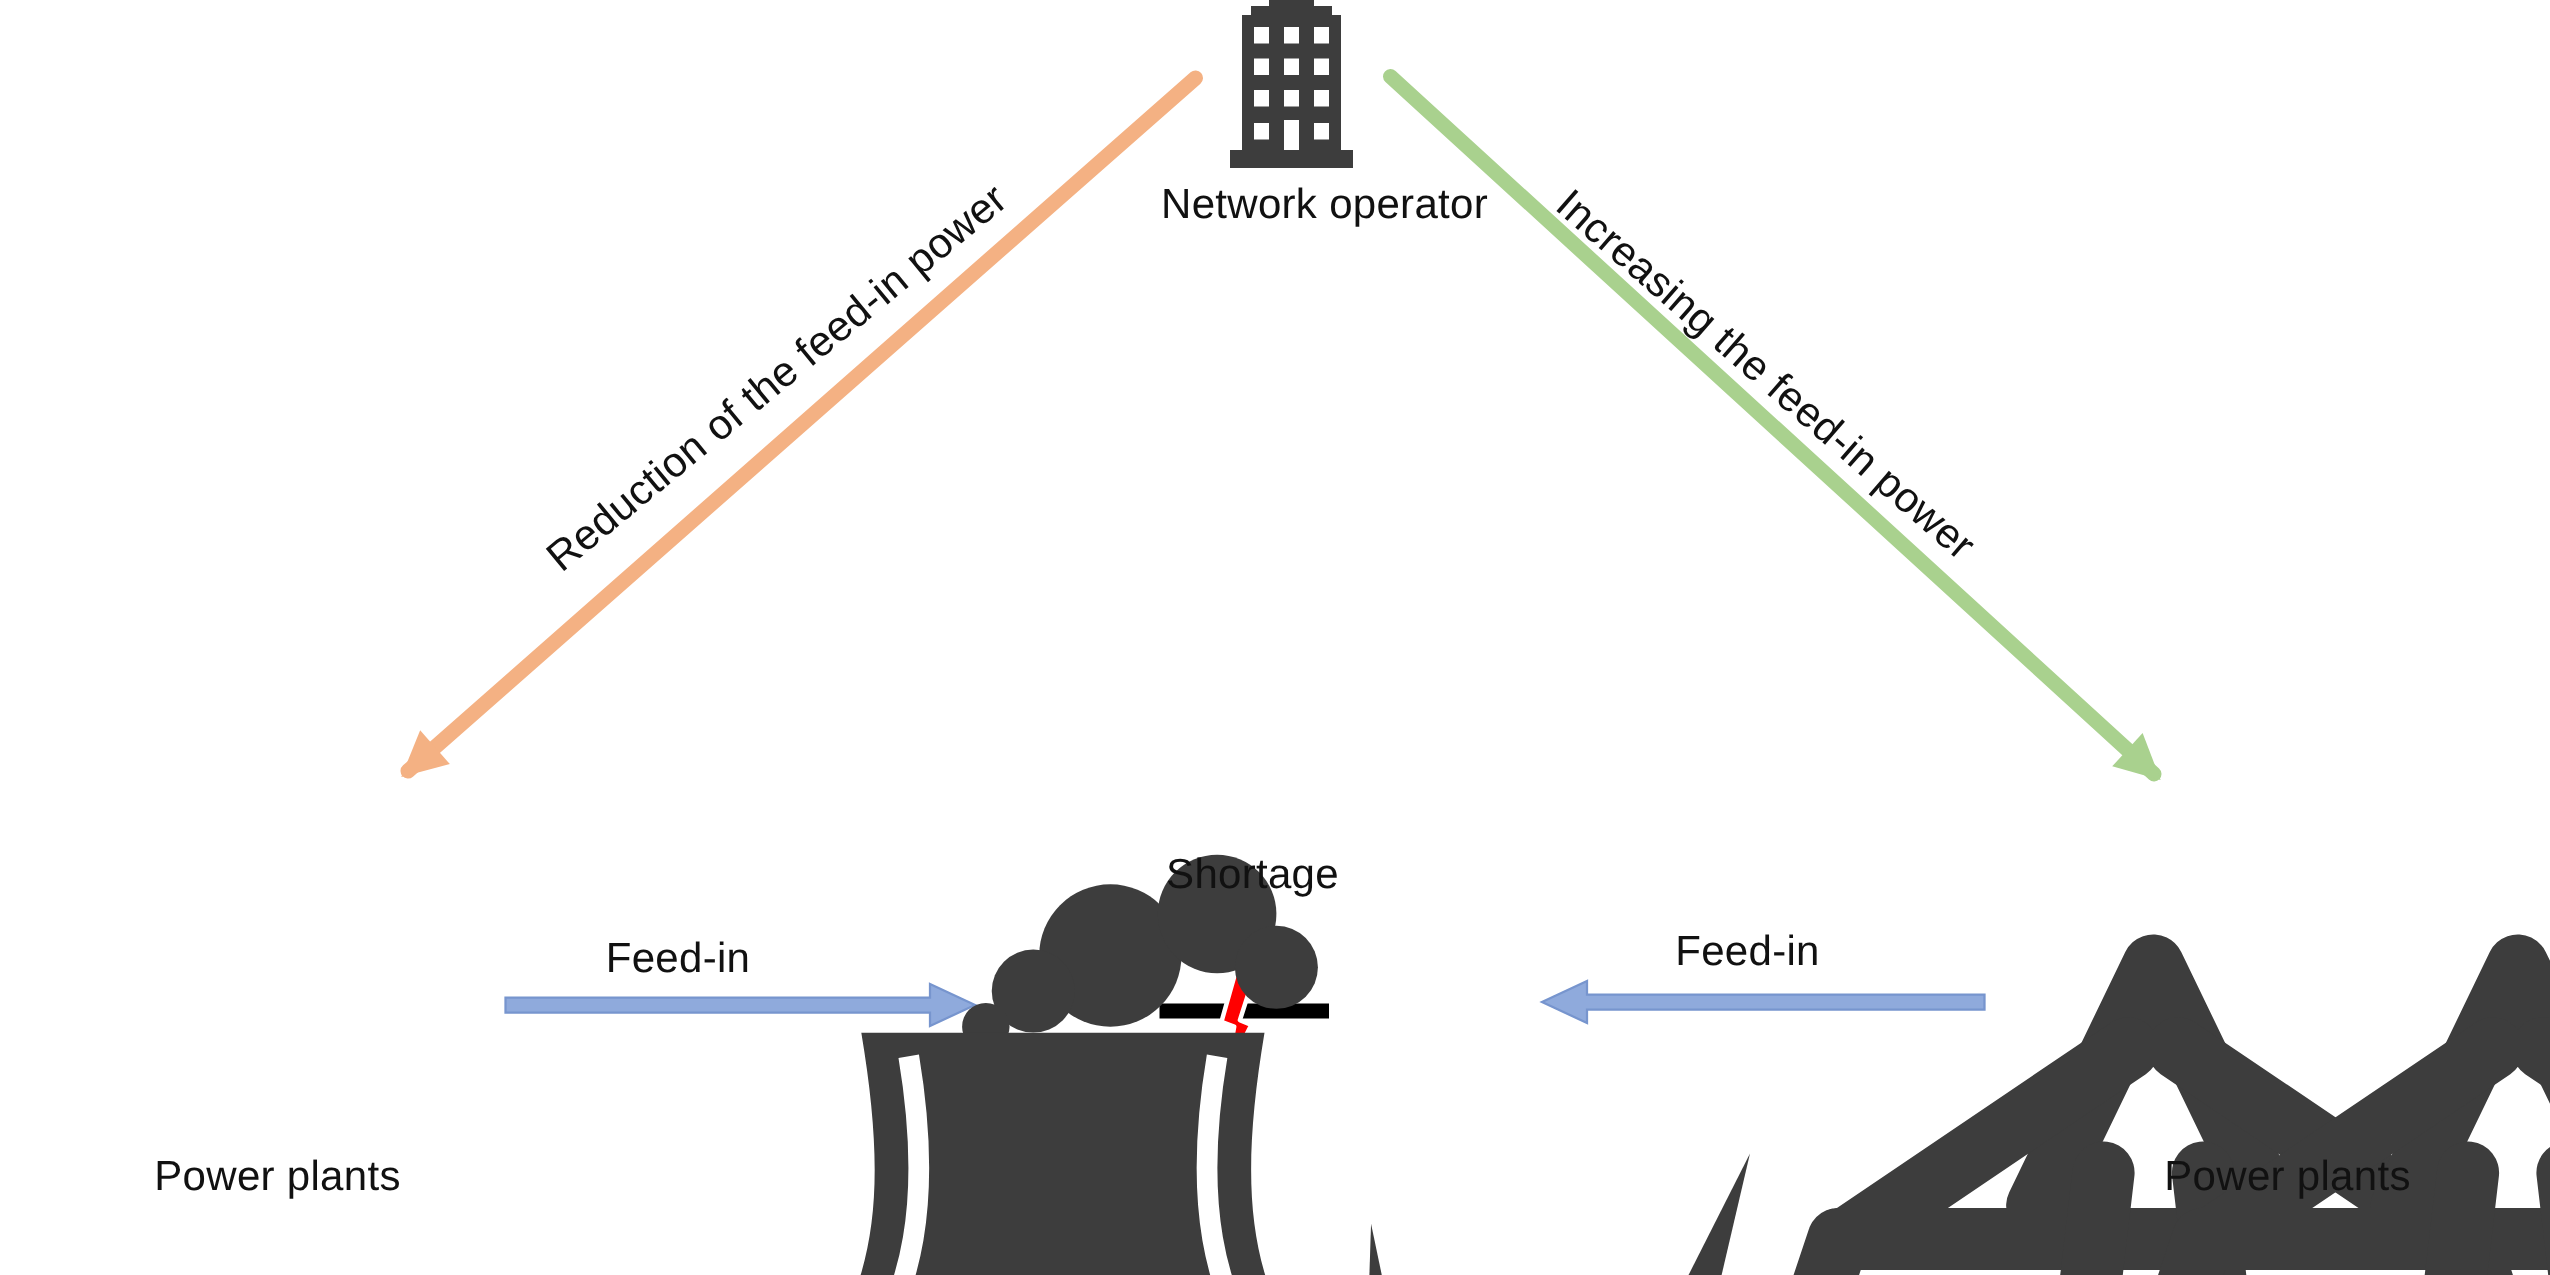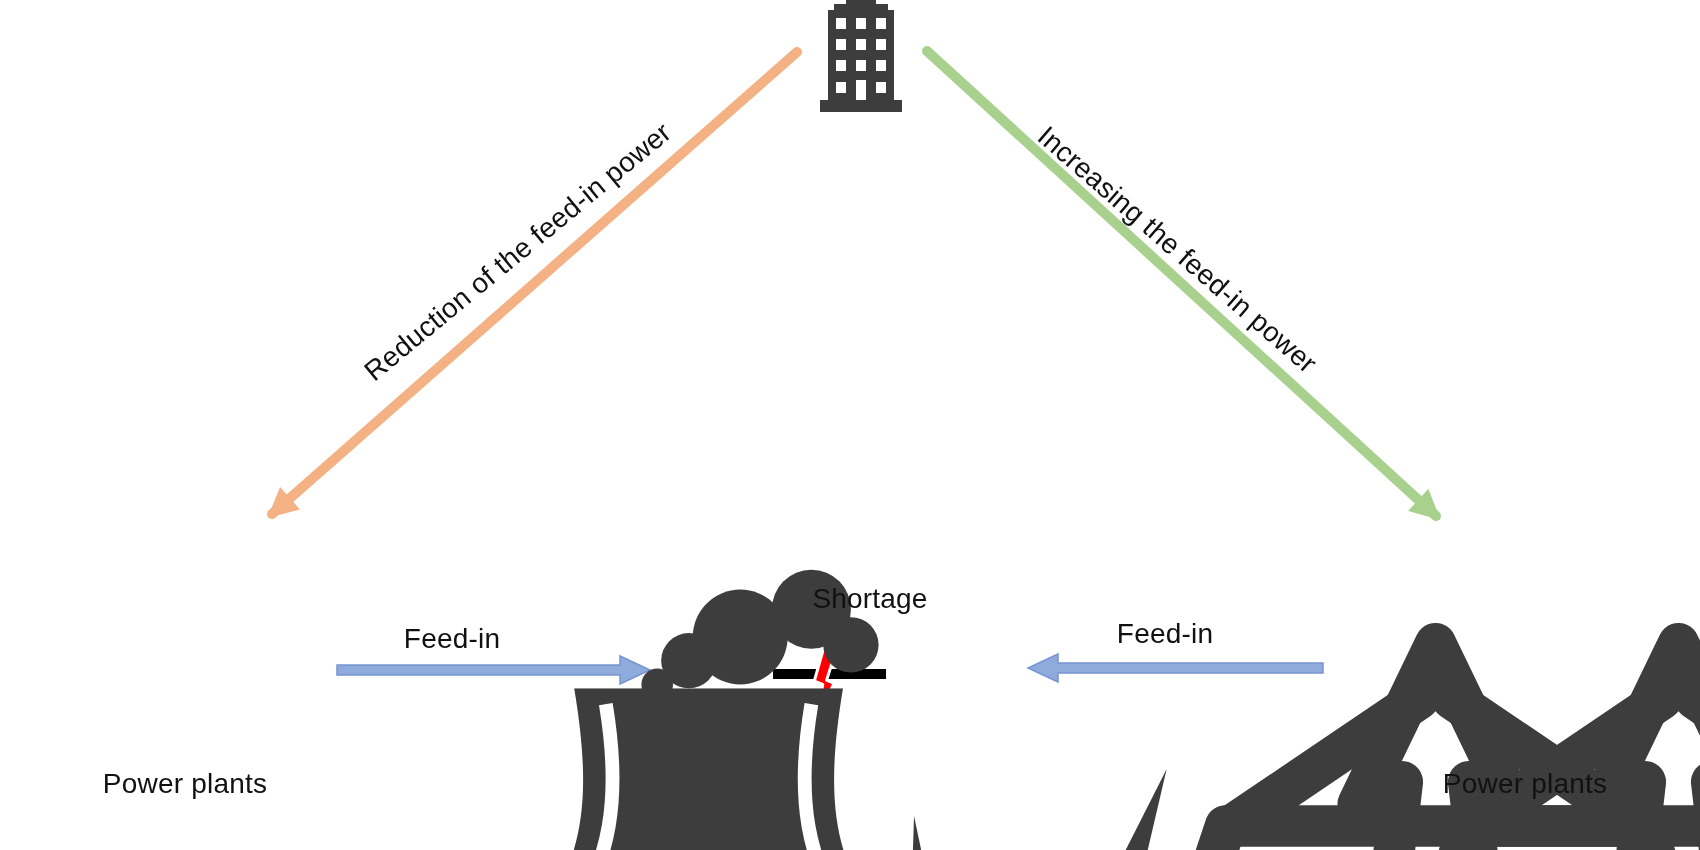--- a/index.html
+++ b/index.html
@@ -168,27 +168,28 @@
     <use href="#sym-pylon" transform="translate(662,605) scale(0.91)"></use>
     <use href="#sym-pylon" transform="translate(905,605) scale(0.91)"></use>
     <rect x="773" y="669" width="113" height="10" fill="#000000"></rect>
     <path d="M828.5,598 L841.8,602.3 L829.5,641.2 L838,644.4 L826.6,680.1 L834.2,683.3
              L817.1,716.8 L822.8,684.4 L814.3,681.2 L824.7,644.4 L816.2,641.2 Z" stroke="#ffffff" stroke-width="3" stroke-linejoin="round" fill="#FF0000"></path>
 
     <use href="#sym-cluster" transform="translate(80,550)"></use>
     <use href="#sym-cluster" transform="translate(1410,550)"></use>
   </svg>
 
+  <div class="lbl" style="left:883px;top:136px;">Network operator</div>
 
   <div class="lbl rot-left" style="left:518px;top:252px;">Reduction of the feed-in power</div>
 
   <div class="lbl rot-right" style="left:1177px;top:250px;">Increasing the feed-in power</div>
 
   <div class="lbl" style="left:452px;top:639px;">Feed-in</div>
 
   <div class="lbl" style="left:1165px;top:634px;">Feed-in</div>
 
-  <div class="lbl" style="left:835px;top:599px;margin-left:35px;">Shortage</div>
+  <div class="lbl" style="left:835px;top:583px;">Shortage</div>
 
   <div class="lbl" style="left:185px;top:784px;">Power plants</div>
 
   <div class="lbl" style="left:1525px;top:784px;">Power plants</div>
 </div>
 
 </body></html>

